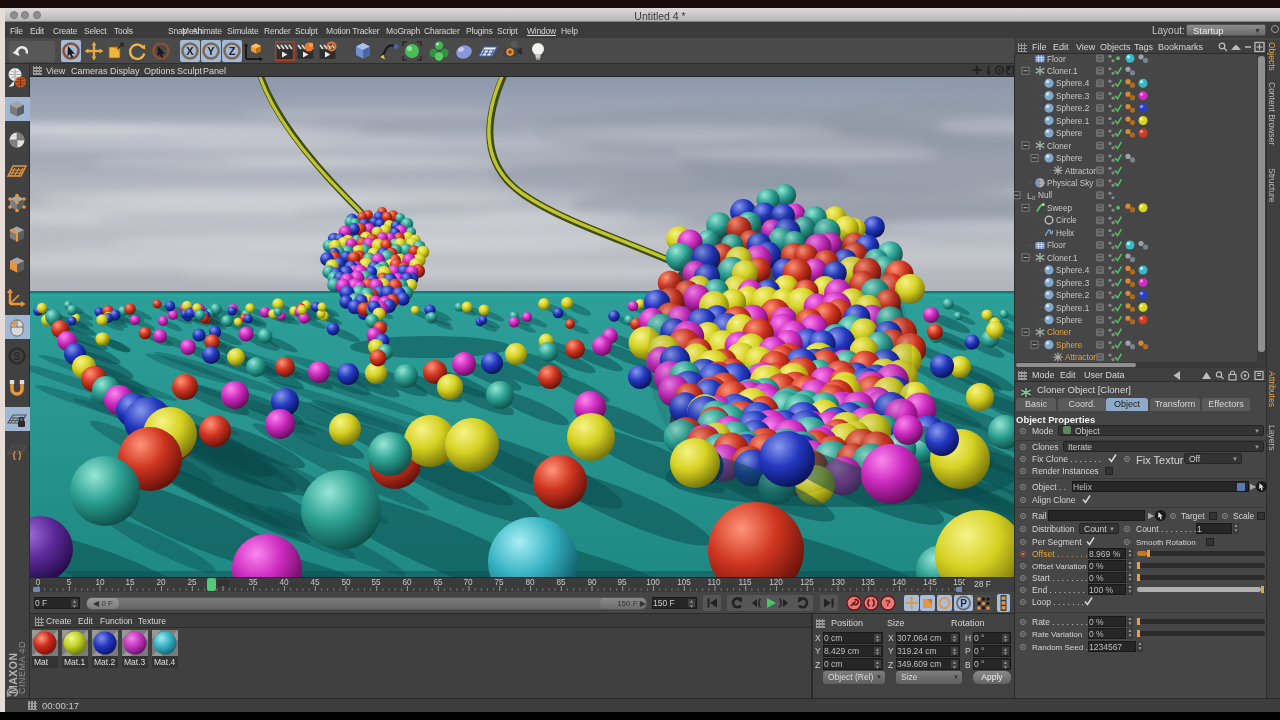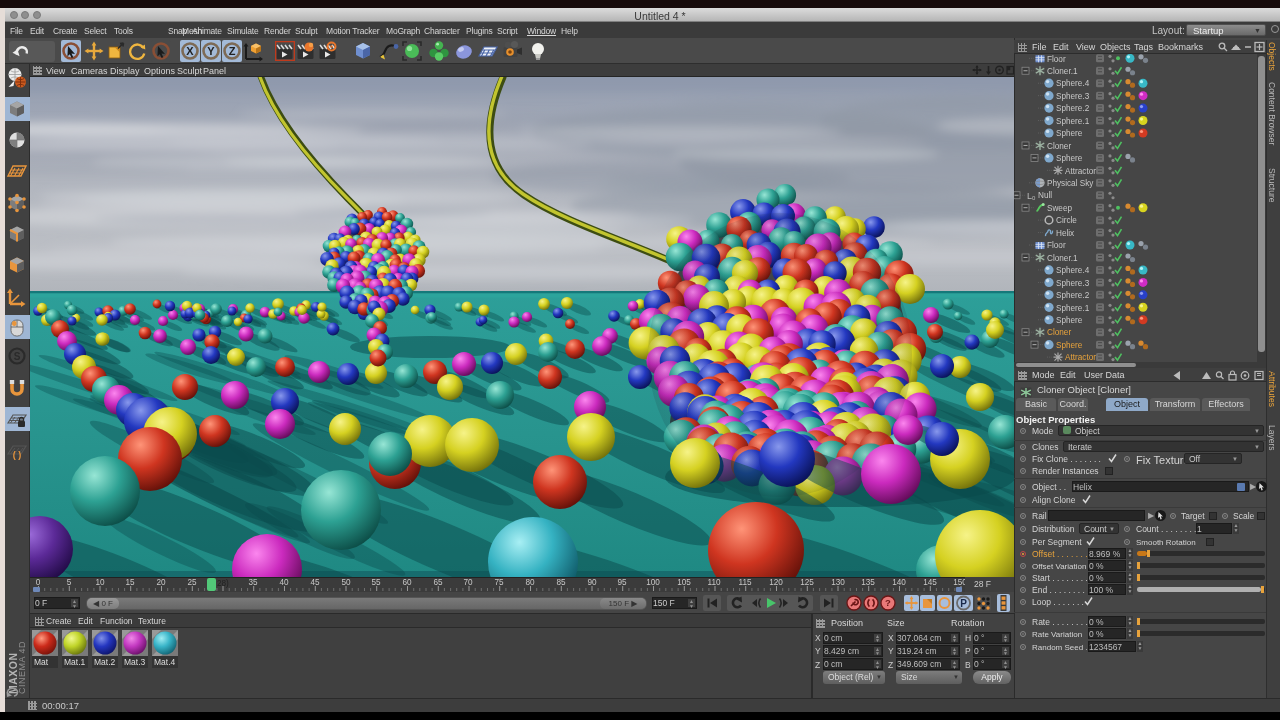--- a/index.html
+++ b/index.html
@@ -1399,21 +1399,21 @@
 <text x="187" y="8.5" font-size="8.2" fill="#222" font-family="Liberation Sans">28)</text>
 <rect x="926" y="10" width="6" height="5" rx="1" fill="#6d88b8"></rect>
 <rect x="935" y="0" width="49" height="15" fill="#3f3f3f"></rect>
 <text x="944" y="9.5" font-size="8.5" fill="#ccc" font-family="Liberation Sans">28 F</text>
 <rect x="3" y="10" width="7" height="5" rx="1" fill="#6d88b8"></rect>
 </svg>
 <div class="abs" style="left:30px;top:592px;width:984px;height:22px;background:#454545;border-bottom:1px solid #2a2a2a;"></div>
 <div class="field" style="left:34px;top:597px;width:46px;height:12px;line-height:11px;color:#ccc;">0 F<span class="spin">▲<br>▼</span></div>
 <div class="abs" style="left:86px;top:596.5px;width:561px;height:13px;background:linear-gradient(#7a7a7a,#666);border-radius:6px;border:1px solid #555;"></div>
 <div class="abs" style="left:87px;top:597.5px;width:32px;height:11px;background:linear-gradient(#9a9a9a,#7d7d7d);border-radius:5px;color:#333;font-size:8px;line-height:11px;text-align:center;">◀ 0 F</div>
-<div class="abs" style="left:600px;top:597.5px;width:46px;height:11px;background:linear-gradient(#8a8a8a,#6d6d6d);border-radius:5px;color:#333;font-size:8px;line-height:11px;text-align:center;">150 F ▶</div>
+<div class="abs" style="left:600px;top:597.5px;width:46px;height:11px;background:linear-gradient(#8a8a8a,#6d6d6d);border-radius:5px;color:#333;font-size:8px;line-height:11px;text-align:right;">150 F ▶</div>
 <div class="field" style="left:652px;top:597px;width:45px;height:12px;line-height:11px;color:#ccc;">150 F<span class="spin">▲<br>▼</span></div>
 <div class="abs" style="left:703px;top:595px;width:18px;height:16px;background:#565656;border-radius:2px;"></div>
 <svg class="abs" style="left:703px;top:595px;" width="18" height="16" viewBox="0 0 18 16">
     <path d="M5.5 3.5 L5.5 12.5" stroke="#222" stroke-width="2"></path>
     <path d="M14 3.5 L7 8 L14 12.5 Z" fill="#222"></path>
   </svg>
 <div class="abs" style="left:727px;top:595px;width:86px;height:16px;background:#565656;border-radius:2px;"></div>
 <svg class="abs" style="left:727px;top:595px;" width="86" height="16" viewBox="0 0 86 16" fill="#222" stroke="#222">
 <path d="M13.5 4.5 A4.5 4.5 0 1 0 14 10.5" fill="none" stroke-width="2.6"></path>
     <path d="M14.5 1.5 L15 7.5 L9.5 4.5 Z" stroke="none"></path>
@@ -1995,21 +1995,21 @@
     <circle cx="73" cy="5.5" r="1.3" stroke="none"></circle>
 <rect x="83" y="1.5" width="8" height="8" fill="none" stroke-width="1.2"></rect>
     <path d="M85 3.5 L89 3.5 M85 5.5 L89 5.5" stroke-width="1"></path>
   </svg>
 <div class="abs" style="left:1020px;top:384px;width:12px;height:11px;"><svg width="12" height="11" viewBox="0 0 12 11">
       <rect x="0.5" y="0.5" width="11" height="10" rx="1" fill="#3c3c3c"></rect>
       <path d="M6 1 L6 10 M1.2 3.2 L10.8 7.8 M10.8 3.2 L1.2 7.8" stroke="#8ec89a" stroke-width="1.4"></path>
     </svg></div>
 <div class="txt" style="left:1037px;top:384px;font-size:9.5px;color:#d8d8d8;">Cloner Object [Cloner]</div>
 <div class="abs" style="left:1016px;top:398px;width:40px;height:13px;background:#5a5a5a;border-radius:3px 3px 0 0;color:#d8d8d8;font-size:9px;line-height:13px;text-align:center;">Basic</div>
-<div class="abs" style="left:1058px;top:398px;width:30px;height:13px;background:#5a5a5a;border-radius:3px 3px 0 0;color:#d8d8d8;font-size:9px;line-height:13px;text-align:center;">Coord.</div>
+<div class="abs" style="left:1058px;top:398px;width:48px;height:13px;background:#5a5a5a;border-radius:3px 3px 0 0;color:#d8d8d8;font-size:9px;line-height:13px;text-align:center;">Coord.</div>
 <div class="abs" style="left:1106px;top:398px;width:42px;height:13px;background:#8fa9c8;border-radius:3px 3px 0 0;color:#1a1a1a;font-size:9px;line-height:13px;text-align:center;">Object</div>
 <div class="abs" style="left:1150px;top:398px;width:50px;height:13px;background:#5a5a5a;border-radius:3px 3px 0 0;color:#d8d8d8;font-size:9px;line-height:13px;text-align:center;">Transform</div>
 <div class="abs" style="left:1202px;top:398px;width:48px;height:13px;background:#5a5a5a;border-radius:3px 3px 0 0;color:#d8d8d8;font-size:9px;line-height:13px;text-align:center;">Effectors</div>
 <div class="abs" style="left:1016px;top:414px;color:#f0f0f0;font-size:9.5px;font-weight:bold;position:absolute;">Object Properties</div>
 <div class="abs" style="left:1020px;top:428px;width:6px;height:6px;border-radius:50%;border:1px solid #8a8a8a;background:transparent;"></div>
 <div class="abs" style="left:1022px;top:430px;width:2px;height:2px;border-radius:50%;background:#707070;"></div>
 <div class="txt" style="left:1032px;top:426px;font-size:8.5px;color:#d4d4d4;">Mode</div>
 <div class="abs" style="left:1058px;top:425px;width:206px;height:11px;background:#333;border:1px solid #252525;border-radius:2px;color:#ccc;font-size:8.5px;line-height:10px;padding-left:4px;"><span style="display:inline-block;width:8px;height:8px;background:#5a8a5e;border-radius:2px;margin-right:4px;"></span>Object<span style="float:right;margin-right:3px;color:#999;font-size:6px;">▼</span></div>
 <div class="abs" style="left:1014px;top:440px;width:252px;height:1px;background:#3a3a3a;"></div>
 <div class="abs" style="left:1020px;top:444px;width:6px;height:6px;border-radius:50%;border:1px solid #8a8a8a;background:transparent;"></div>

